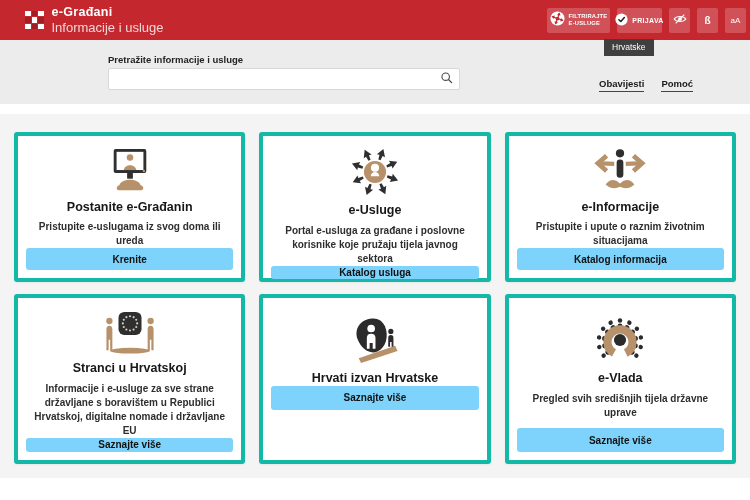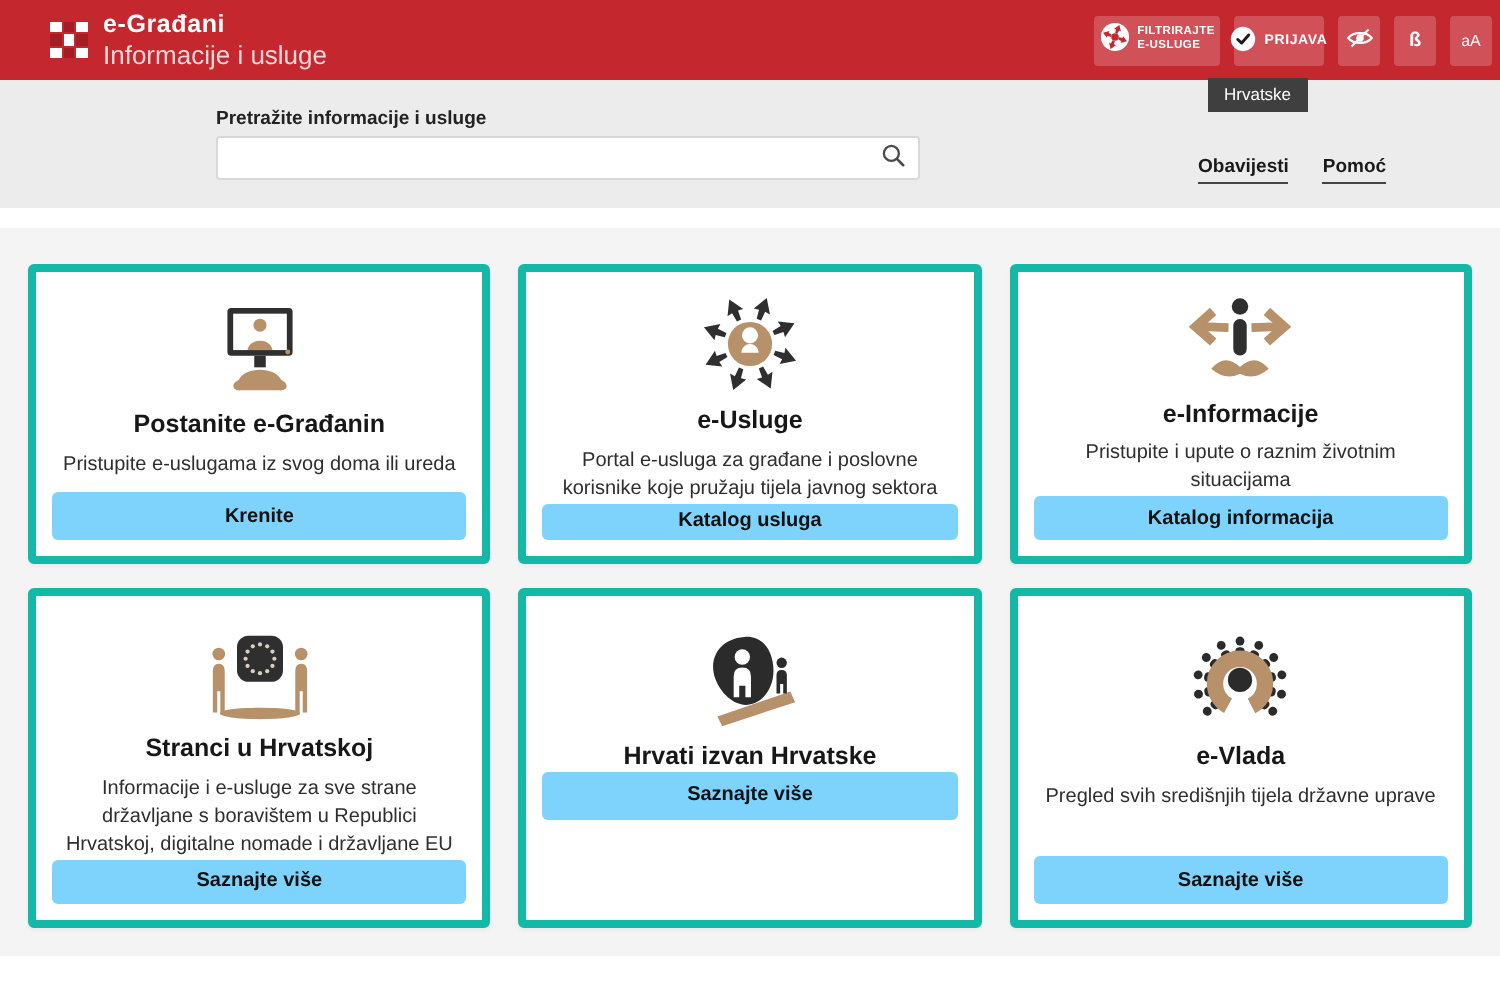--- a/index.html
+++ b/index.html
@@ -71,21 +71,21 @@
   .card {
     flex:1; background:#fff; border:4px solid #14b8a6; border-radius:3px;
     display:flex; flex-direction:column; align-items:center; text-align:center;
     padding:10px 8px 8px; box-shadow:0 1px 2px rgba(0,0,0,.05);
   }
   .row1 .card { height:150px; }
   .row2 .card { height:170px; }
   .card-icon { height:52px; display:flex; align-items:flex-end; justify-content:center; margin-top:1px; }
   .row2 .card-icon { height:56px; }
   .card-title { font-size:12.5px; font-weight:bold; color:#171717; margin:7px 0 0; line-height:1.1; }
-  .card-desc { font-size:10px; color:#2e2e2e; line-height:1.4; margin:6px 0 0; padding:0 4px; flex:1; }
+  .card-desc { font-size:10px; color:#2e2e2e; line-height:1.4; margin:6px 0 0; padding:0 4px; flex:1;font-weight:bold; }
   .card-btn {
     width:100%; height:24px; background:#7dd3fc; border:none; border-radius:3px;
     font-size:10px; font-weight:bold; color:#111; font-family:inherit; cursor:pointer;
   }
 </style>
 </head>
 <body>
 
 <div class="page">
 

